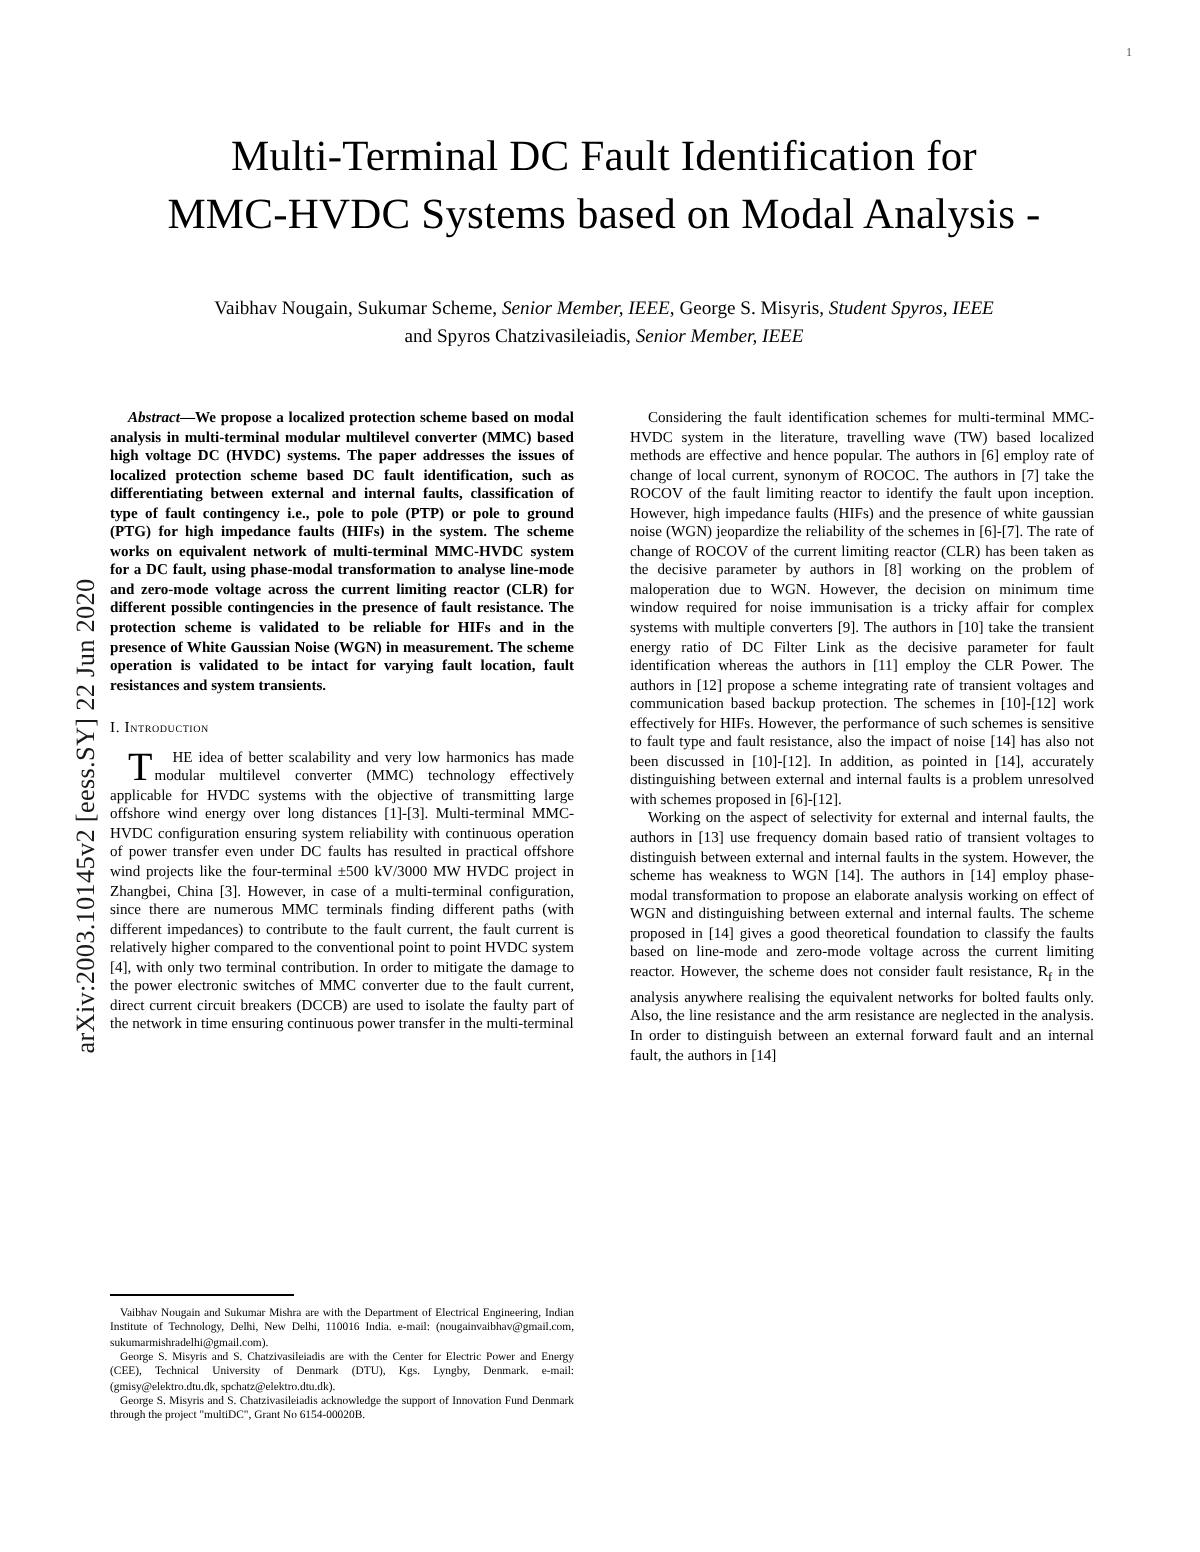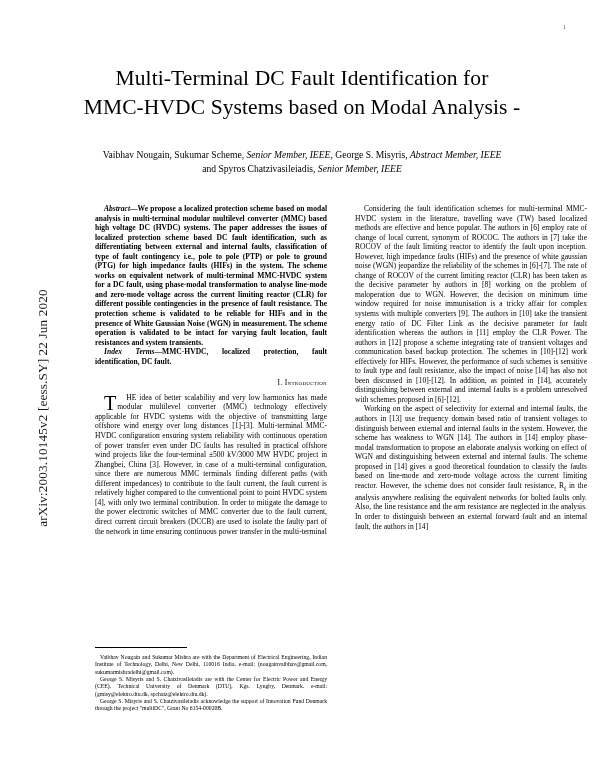--- a/index.html
+++ b/index.html
@@ -70,21 +70,20 @@
   }
   .it { font-style: italic; }
 
   
   #columns {
     position: absolute;
     left: 55px;
     top: 204px;
     width: 492px;
     height: 540px;
-    margin-left: 40px;
   }
   .col {
     position: absolute;
     top: 0;
     width: 232px;
     font-size: 7.55px;
     line-height: 9.55px;
     text-align: justify;
     text-justify: inter-word;
     hyphens: manual;
@@ -108,21 +107,21 @@
     font-weight: bold;
     text-indent: 9px;
     margin: 7px 0 0 0;
   }
   .idx-lead { font-style: italic; font-weight: bold; }
 
   h2.section-head {
     font-size: 7.6px;
     font-weight: normal;
     font-variant: small-caps;
-    text-align: right;
+    text-align: left;
     margin: 12px 0 5px 0;
     letter-spacing: 0.3px;
   }
 
   
   .dropcap-para {
     text-indent: 0;
   }
   .dropcap {
     float: left;
@@ -163,32 +162,31 @@
   <div id="arxiv-stamp">arXiv:2003.10145v2  [eess.SY]  22 Jun 2020</div>
 
   <div id="page-marker">1</div>
 
   <div id="title-block">
     <h1 id="paper-title">
       <span>Multi-Terminal DC Fault Identification for</span><br>
       <span>MMC-HVDC Systems based on Modal Analysis -</span><br>
     </h1>
     <div id="author-block">
-      <span>Vaibhav Nougain, Sukumar Scheme, </span><span class="it">Senior Member, IEEE</span><span>, George S. Misyris, </span><span class="it">Abstract Member, IEEE</span><br>
+      <span>Vaibhav Nougain, Sukumar Scheme, </span><span class="it">Senior Member, IEEE</span><span>, George S. Misyris, </span><span class="it">Student Spyros, IEEE</span><br>
       <span>and Spyros Chatzivasileiadis, </span><span class="it">Senior Member, IEEE</span>
     </div>
   </div>
 
   <div id="columns">
 
     <div class="col" id="col-left">
 
       <p class="abstract-body"><span class="abstract-lead">Abstract</span><span>—</span><span>We propose a localized protection scheme based on modal analysis in multi-terminal modular multilevel converter (MMC) based high voltage DC (HVDC) systems. The paper addresses the issues of localized protection scheme based DC fault identification, such as differentiating between external and internal faults, classification of type of fault contingency i.e., pole to pole (PTP) or pole to ground (PTG) for high impedance faults (HIFs) in the system. The scheme works on equivalent network of multi-terminal MMC-HVDC system for a DC fault, using phase-modal transformation to analyse line-mode and zero-mode voltage across the current limiting reactor (CLR) for different possible contingencies in the presence of fault resistance. The protection scheme is validated to be reliable for HIFs and in the presence of White Gaussian Noise (WGN) in measurement. The scheme operation is validated to be intact for varying fault location, fault resistances and system transients.</span></p>
 
-      <p class="idx"><span class="idx-lead">Index Terms</span><span>—</span><span>MMC-HVDC, localized protection, fault identification, DC fault.</span></p>
 
       <h2 class="section-head"><span>I.</span>&nbsp;<span>Introduction</span></h2>
 
       <p class="dropcap-para"><span class="dropcap">T</span><span>HE idea of better scalability and very low harmonics has made modular multilevel converter (MMC) technology effectively applicable for HVDC systems with the objective of transmitting large offshore wind energy over long distances [1]-[3]. Multi-terminal MMC-HVDC configuration ensuring system reliability with continuous operation of power transfer even under DC faults has resulted in practical offshore wind projects like the four-terminal ±500 kV/3000 MW HVDC project in Zhangbei, China [3]. However, in case of a multi-terminal configuration, since there are numerous MMC terminals finding different paths (with different impedances) to contribute to the fault current, the fault current is relatively higher compared to the conventional point to point HVDC system [4], with only two terminal contribution. In order to mitigate the damage to the power electronic switches of MMC converter due to the fault current, direct current circuit breakers (DCCB) are used to isolate the faulty part of the network in time ensuring continuous power transfer in the multi-terminal</span></p>
 
       <div id="footnote-rule"></div>
 
       <div id="footnote">
         <p>Vaibhav Nougain and Sukumar Mishra are with the Department of Electrical Engineering, Indian Institute of Technology, Delhi, New Delhi, 110016 India. e-mail: (nougainvaibhav@gmail.com, sukumarmishradelhi@gmail.com).</p>
         <p>George S. Misyris and S. Chatzivasileiadis are with the Center for Electric Power and Energy (CEE), Technical University of Denmark (DTU), Kgs. Lyngby, Denmark. e-mail: (gmisy@elektro.dtu.dk, spchatz@elektro.dtu.dk).</p>

